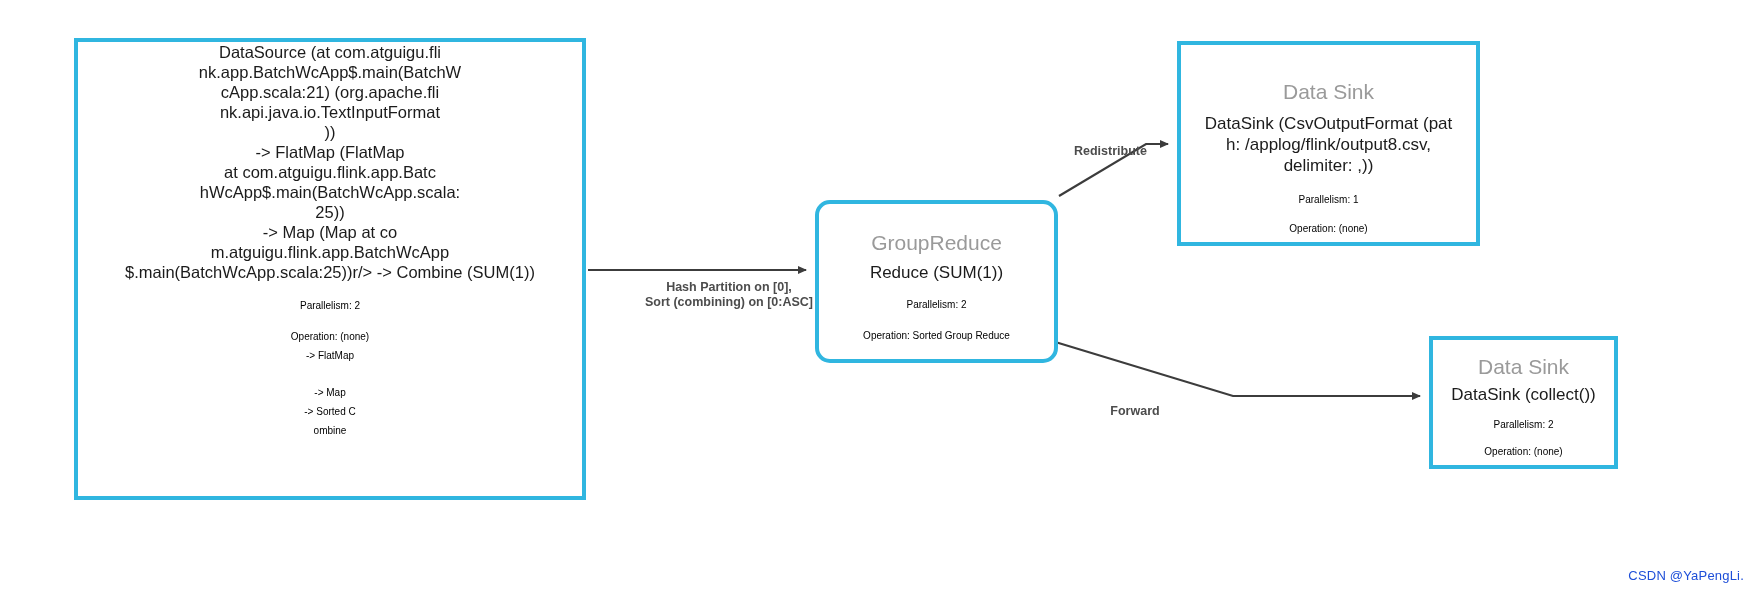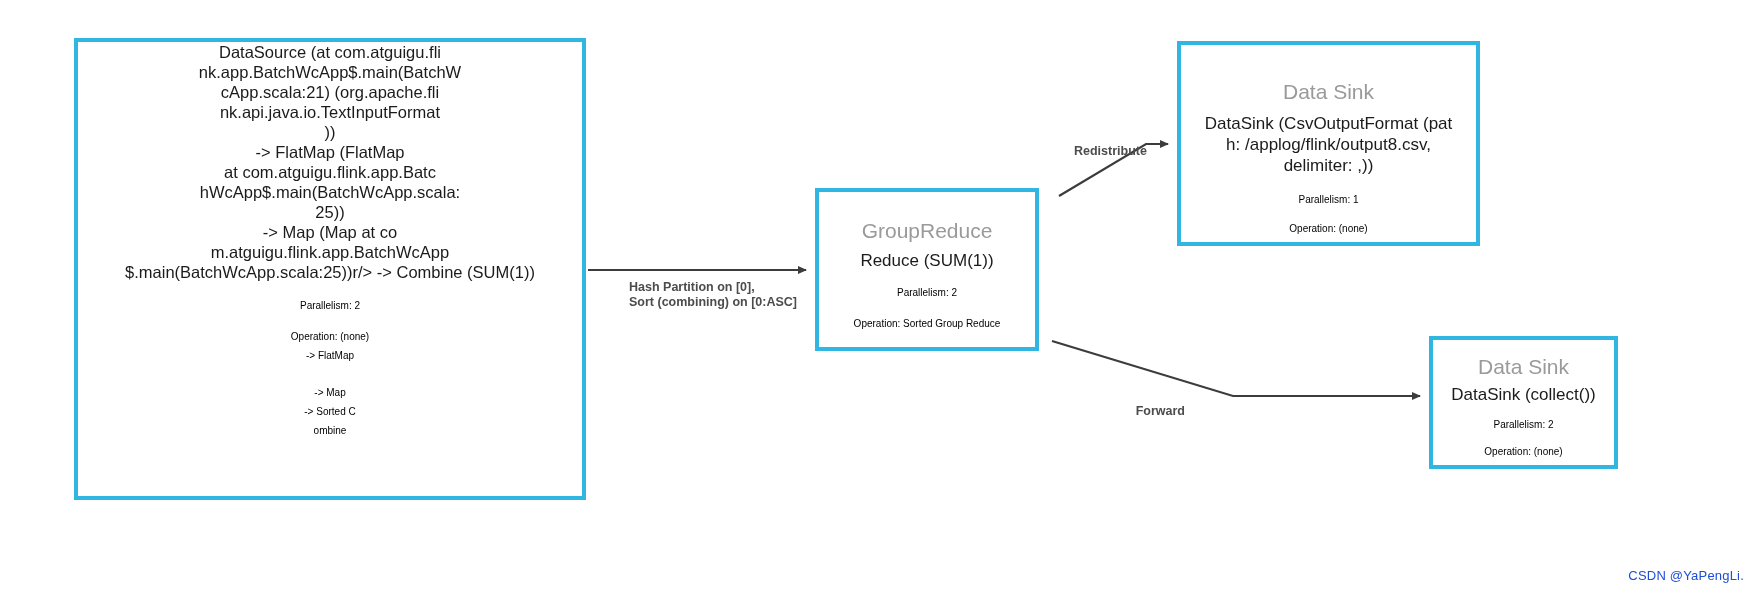--- a/index.html
+++ b/index.html
@@ -77,23 +77,24 @@
     padding: 0 4px;
     font-size: 16.5px;
     line-height: 20px;
   }
   #node-source .sp1 { height: 14px; }
   #node-source .sp2 { height: 12px; }
   #node-source .sp3 { height: 18px; }
 
   #node-groupreduce {
     left: 815px;
-    top: 188px;
-    width: 224px;
+    top: 200px;
+    width: 243px;
     height: 163px;
+    border-radius: 15px;
   }
   #node-groupreduce .node-title {
     margin-top: 26px;
   }
   #node-groupreduce .node-desc {
     margin-top: 6px;
   }
   #node-groupreduce .node-meta.p {
     margin-top: 12px;
   }
@@ -141,38 +142,38 @@
   }
 
   
   .edge-label {
     position: absolute;
     color: #4c4c4c;
     font-size: 12.5px;
     line-height: 15px;
     font-weight: bold;
     white-space: pre-line;
-    text-align: left;
+    text-align: center;
   }
   #edge-label-hash {
     left: 629px;
     top: 280px;
     width: 200px;
   }
   #edge-label-redistribute {
     left: 1074px;
     top: 144px;
     width: 100px;
     text-align: left;
   }
   #edge-label-forward {
     left: 1085px;
     top: 404px;
     width: 100px;
-    text-align: right;
+    text-align: center;
   }
 
   
   #watermark {
     position: absolute;
     right: 12px;
     bottom: 7px;
     color: #1d4ed8;
     font-size: 13px;
     letter-spacing: 0.2px;

